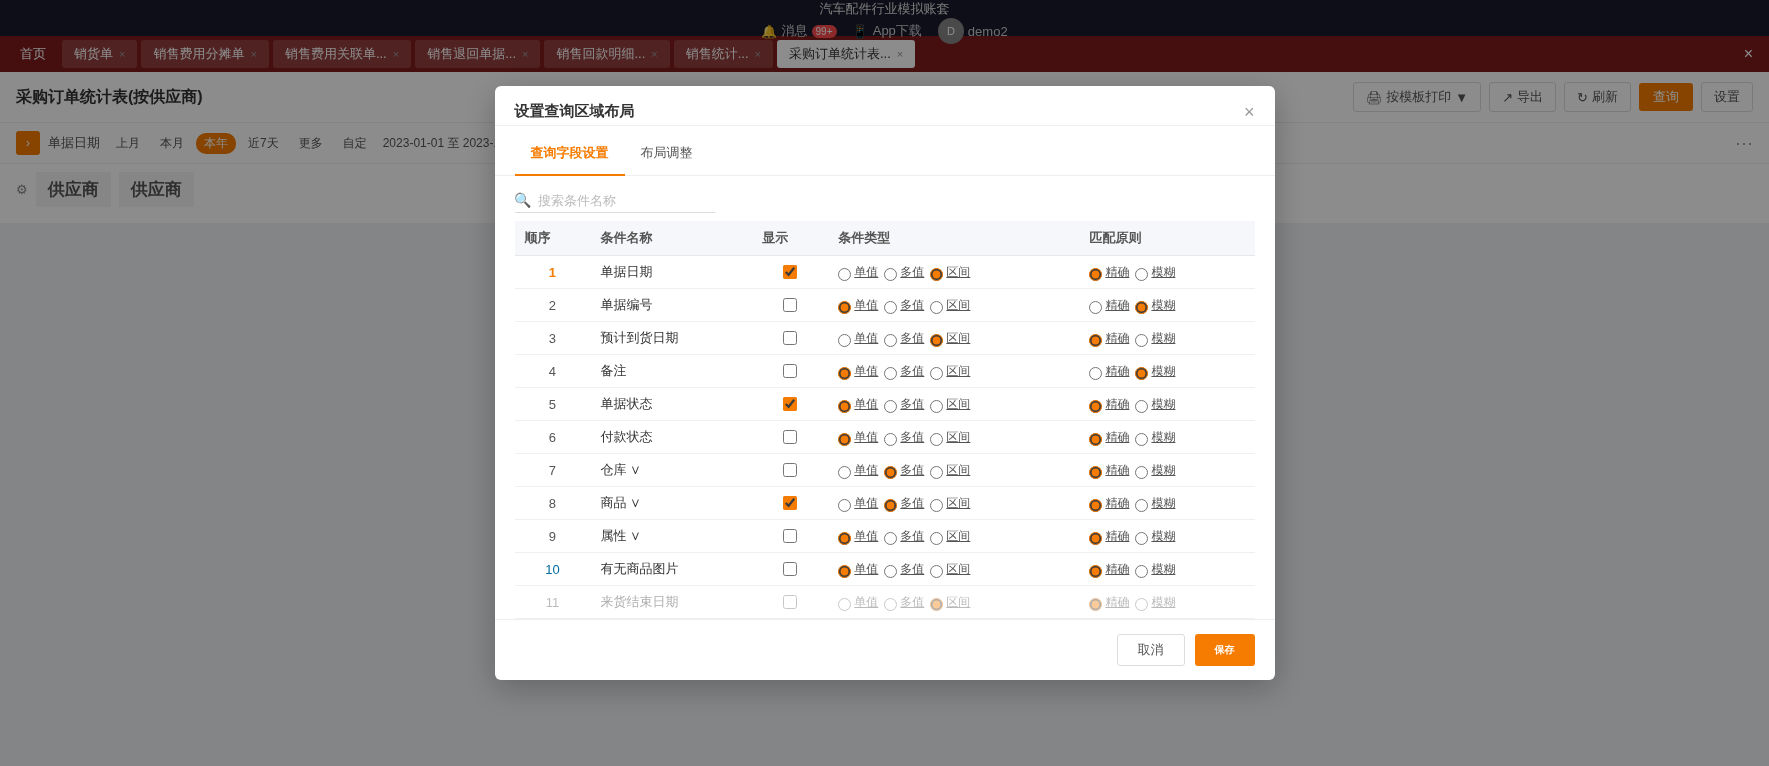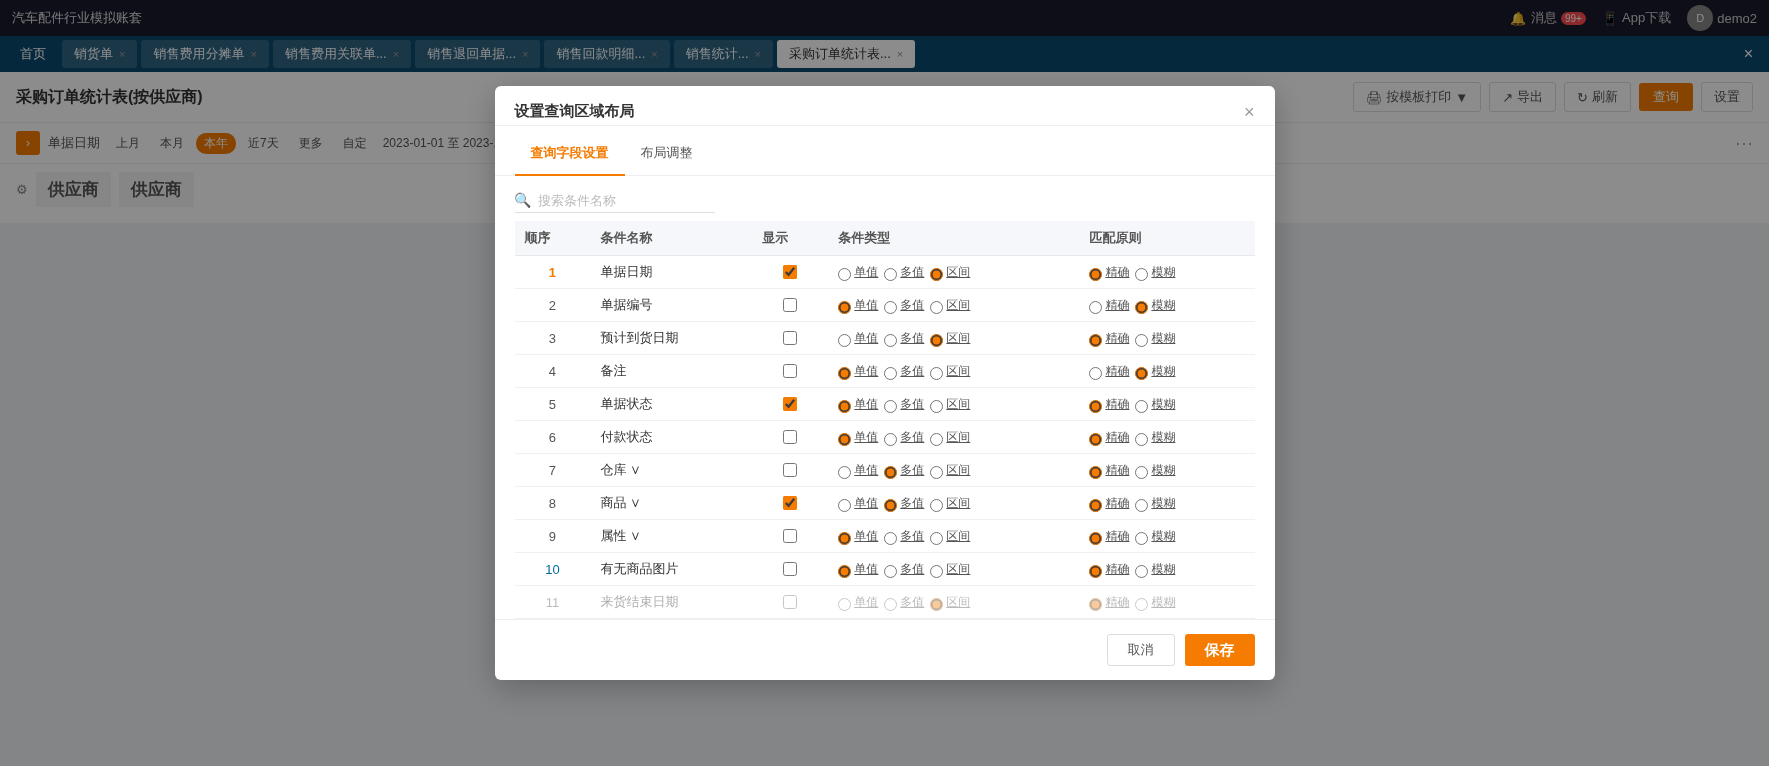--- a/index.html
+++ b/index.html
@@ -8,33 +8,34 @@
     
     .top-bar {
       height: 36px;
       background: #1a1a2e;
       display: flex;
       align-items: center;
       justify-content: space-between;
       padding: 0 12px;
       color: #ccc;
       font-size: 13px;
+      flex-direction: column;
     }
     .top-bar-left { color: #ddd; }
     .top-bar-right { display: flex; align-items: center; gap: 16px; }
     .top-bar-right .badge-btn {
       display: flex; align-items: center; gap: 4px; color: #ccc; cursor: pointer;
     }
     .badge { background: #ff4d4f; color: white; border-radius: 10px; font-size: 10px; padding: 1px 4px; }
     .user-avatar { width: 26px; height: 26px; border-radius: 50%; background: #888; display: flex; align-items: center; justify-content: center; color: white; font-size: 11px; }
 
     
     .tab-bar {
       height: 36px;
-      background: #0c4a6e;
+      background: #7f1d1d;
       display: flex;
       align-items: center;
       padding: 4px 8px;
       gap: 4px;
     }
     .tab-item {
       height: 28px;
       padding: 0 12px;
       border-radius: 3px;
       display: flex;
@@ -231,21 +232,21 @@
       font-size: 13px;
       color: #555;
     }
     .btn-save {
       padding: 6px 20px;
       border: none;
       background: #f57c00;
       color: white;
       border-radius: 3px;
       cursor: pointer;
-      font-size: 15px;
+      font-size: 10px;
       font-weight: bold;
     }
     .partially-visible { opacity: 0.4; }
   </style>
 </head>
 <body>
 
 <div class="top-bar">
   <div class="top-bar-left">汽车配件行业模拟账套</div>
   <div class="top-bar-right">

